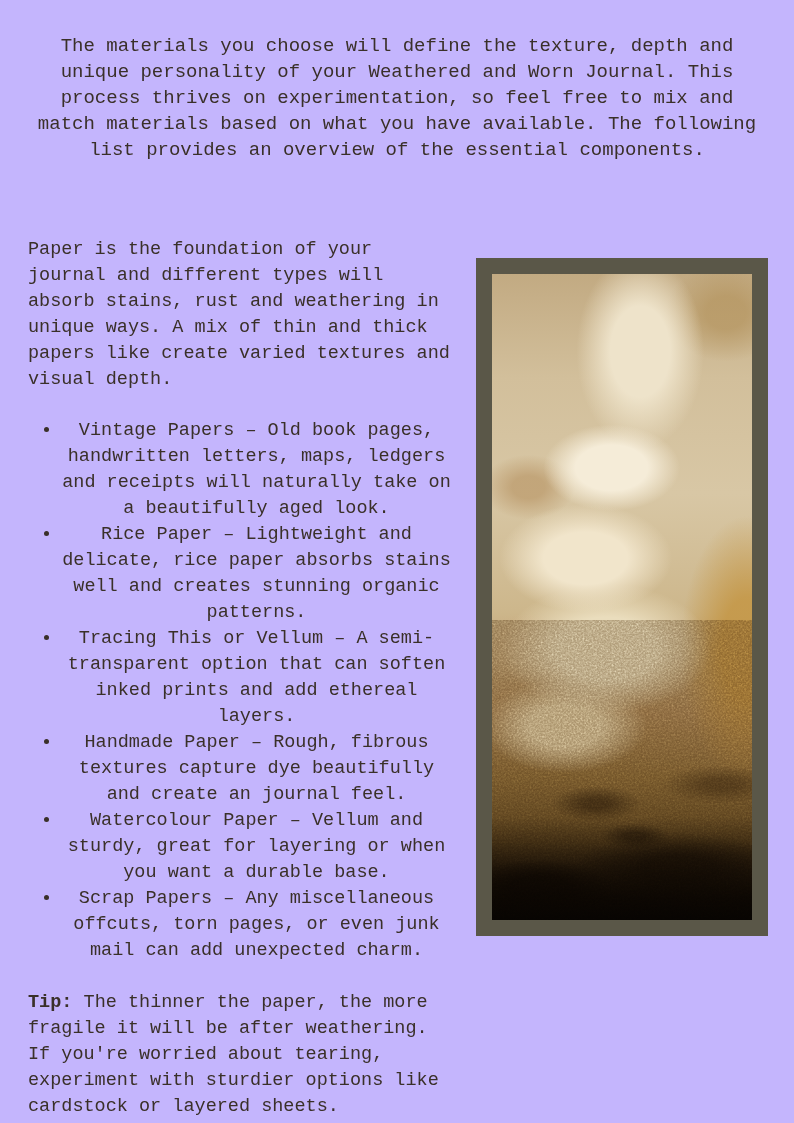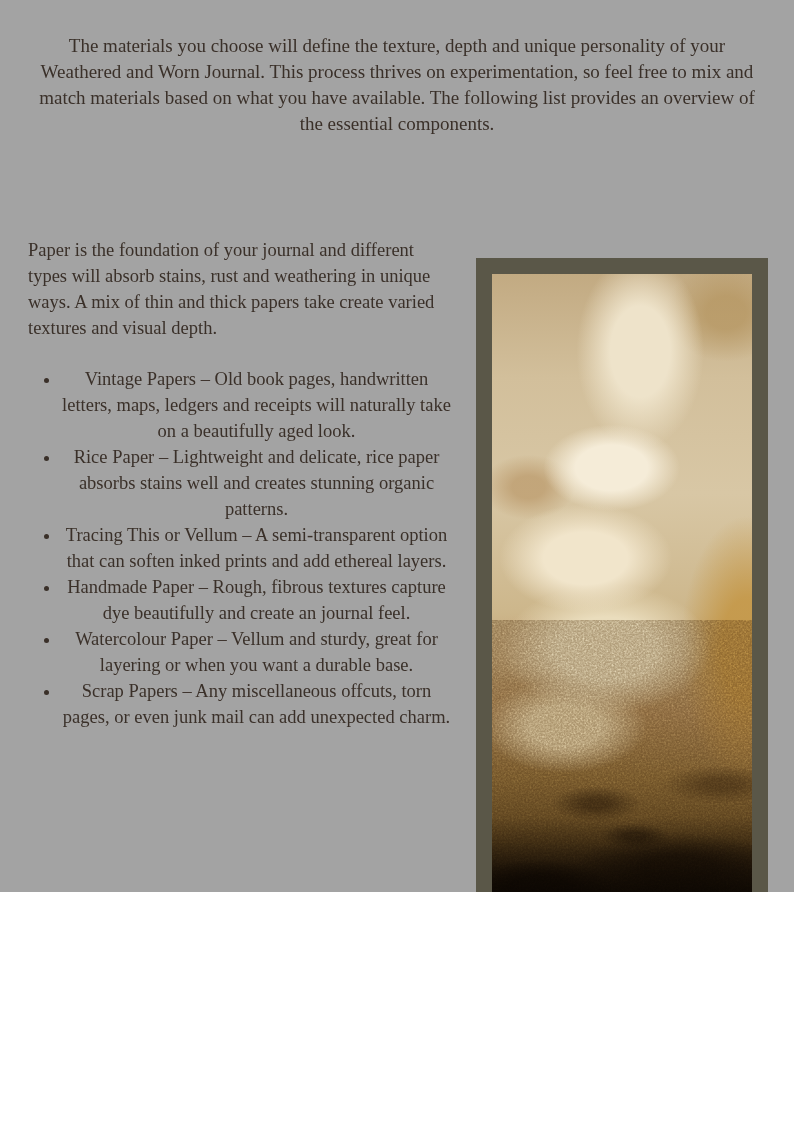--- a/index.html
+++ b/index.html
@@ -1,20 +1,20 @@
 <!DOCTYPE html>
 <html><head>
 <meta charset="utf-8">
 <style>
   html,body{margin:0;padding:0;}
   .page{
     position:relative;
-    width:794px;height:892px;
-    background:#a3a3a3;
-    font-family:Liberation Serif, serif;
+    width:794px;height:1123px;
+    background:#c4b5fd;
+    font-family:Liberation Mono, monospace;
     color:#3a3029;
     overflow:hidden;
   }
   .intro{
     position:absolute;top:33px;left:37px;width:720px;margin:0;
     text-align:center;
     font-size:19px;line-height:26px;
     color:#3a3029;
   }
   .heading{
@@ -68,37 +68,38 @@
 </style>
 </head>
 <body>
 
 <div class="page">
 
   <p class="intro">The materials you choose will define the texture, depth and unique personality of your Weathered and Worn Journal. This process thrives on experimentation, so feel free to mix and match materials based on what you have available. The following list provides an overview of the essential components.</p>
 
 
   <div class="column">
-    <p class="body-para">Paper is the foundation of your journal and different types will absorb stains, rust and weathering in unique ways. A mix of thin and thick papers take create varied textures and visual depth.</p>
+    <p class="body-para">Paper is the foundation of your journal and different types will absorb stains, rust and weathering in unique ways. A mix of thin and thick papers like create varied textures and visual depth.</p>
 
     <ul class="bullets">
 
         <li>Vintage Papers – Old book pages, handwritten letters, maps, ledgers and receipts will naturally take on a beautifully aged look.</li>
 
         <li>Rice Paper – Lightweight and delicate, rice paper absorbs stains well and creates stunning organic patterns.</li>
 
         <li>Tracing This or Vellum – A semi-transparent option that can soften inked prints and add ethereal layers.</li>
 
         <li>Handmade Paper – Rough, fibrous textures capture dye beautifully and create an journal feel.</li>
 
         <li>Watercolour Paper – Vellum and sturdy, great for layering or when you want a durable base.</li>
 
         <li>Scrap Papers – Any miscellaneous offcuts, torn pages, or even junk mail can add unexpected charm.</li>
       </ul>
 
+    <p class="tip"><strong>Tip:</strong><span> The thinner the paper, the more fragile it will be after weathering. If you're worried about tearing, experiment with sturdier options like cardstock or layered sheets.</span></p>
   </div>
 
   <figure class="frame" style="background:#5a5748;">
     <div class="photo" title="Close-up photo of a stack of weathered, torn handmade paper resting on an old stained book cover">
       <svg class="grain" width="260" height="300" viewBox="0 0 260 300" preserveAspectRatio="none">
         <filter id="grainF" x="0" y="0" width="100%" height="100%">
           <feTurbulence type="fractalNoise" baseFrequency="0.55" numOctaves="3" seed="7"></feTurbulence>
           <feColorMatrix type="matrix" values="0 0 0 0 0.18  0 0 0 0 0.11  0 0 0 0 0.04  0.9 0.9 0.9 0 -0.6"></feColorMatrix>
         </filter>
         <rect width="260" height="300" filter="url(#grainF)"></rect>

